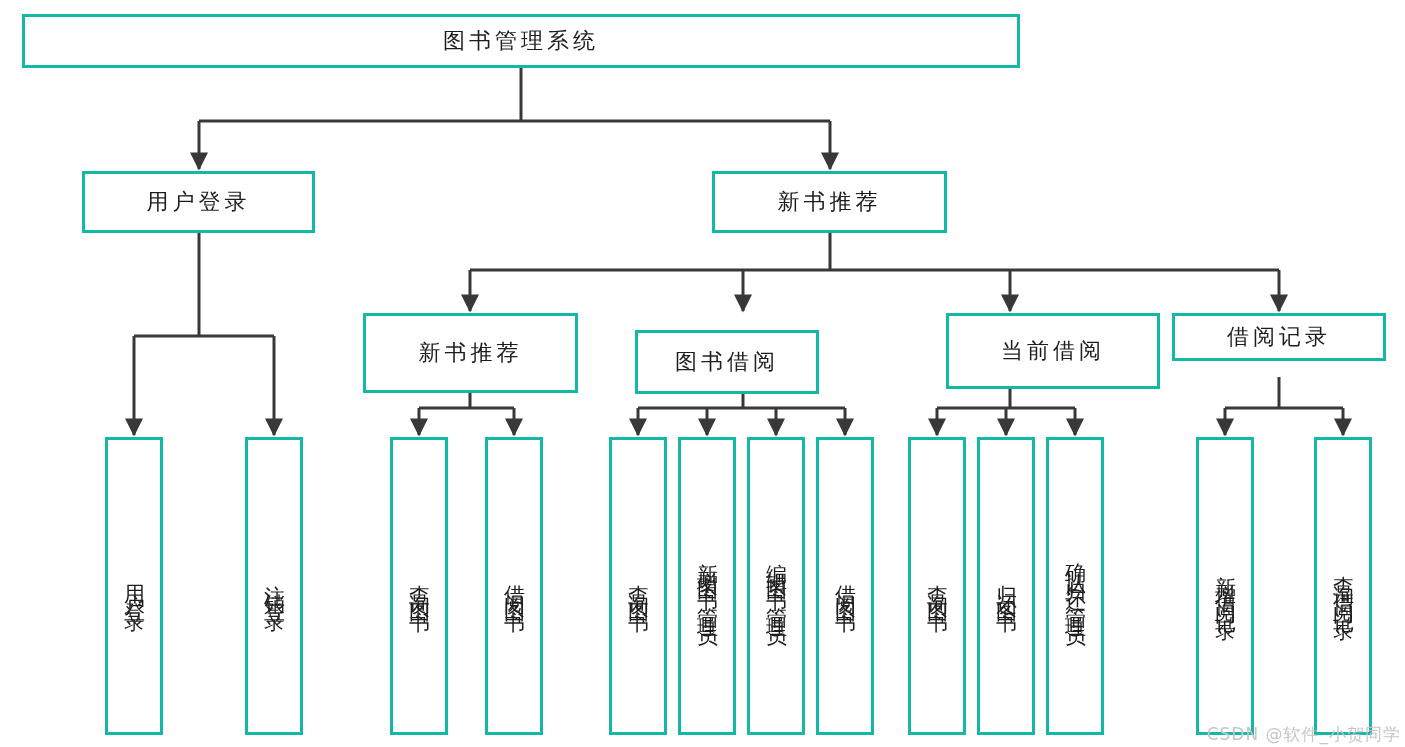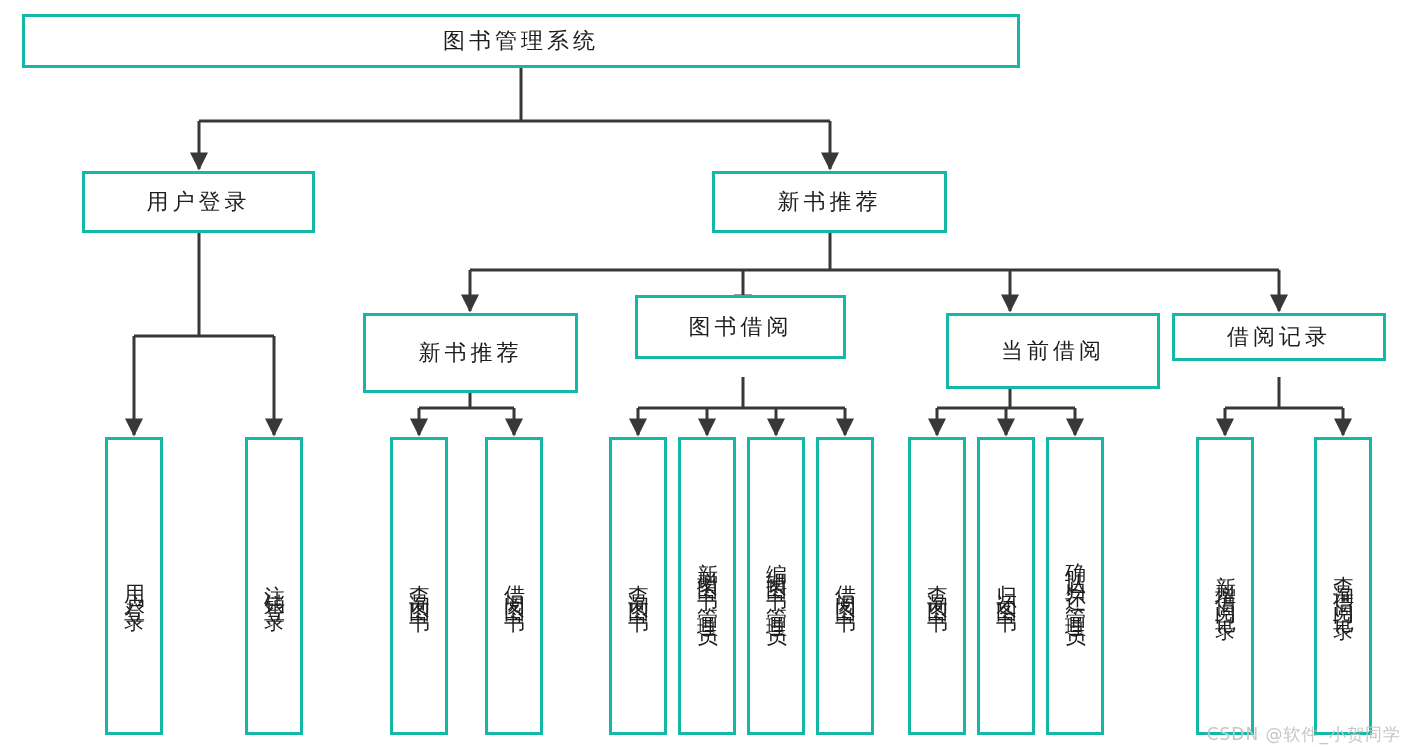--- a/index.html
+++ b/index.html
@@ -91,21 +91,21 @@
       <line x1="1343" y1="408" x2="1343" y2="435" marker-end="url(#ah)"></line>
     </g>
   </svg>
 
   <div class="node" style="left:22px;top:14px;width:998px;height:54px">图书管理系统</div>
 
   <div class="node" style="left:82px;top:171px;width:233px;height:62px">用户登录</div>
   <div class="node" style="left:712px;top:171px;width:235px;height:62px">新书推荐</div>
 
   <div class="node" style="left:363px;top:313px;width:215px;height:80px">新书推荐</div>
-  <div class="node" style="left:635px;top:295px;width:211px;height:64px">图书借阅</div>
+  <div class="node" style="left:635px;top:330px;width:184px;height:64px">图书借阅</div>
   <div class="node" style="left:946px;top:313px;width:214px;height:76px">当前借阅</div>
   <div class="node" style="left:1172px;top:313px;width:214px;height:48px">借阅记录</div>
 
   <div class="node leaf" style="left:105px;top:437px;width:58px;height:298px">用户登录</div>
   <div class="node leaf" style="left:245px;top:437px;width:58px;height:298px">注销登录</div>
 
   <div class="node leaf" style="left:390px;top:437px;width:58px;height:298px">查询图书</div>
   <div class="node leaf" style="left:485px;top:437px;width:58px;height:298px">借阅图书</div>
 
   <div class="node leaf" style="left:609px;top:437px;width:58px;height:298px">查询图书</div>

